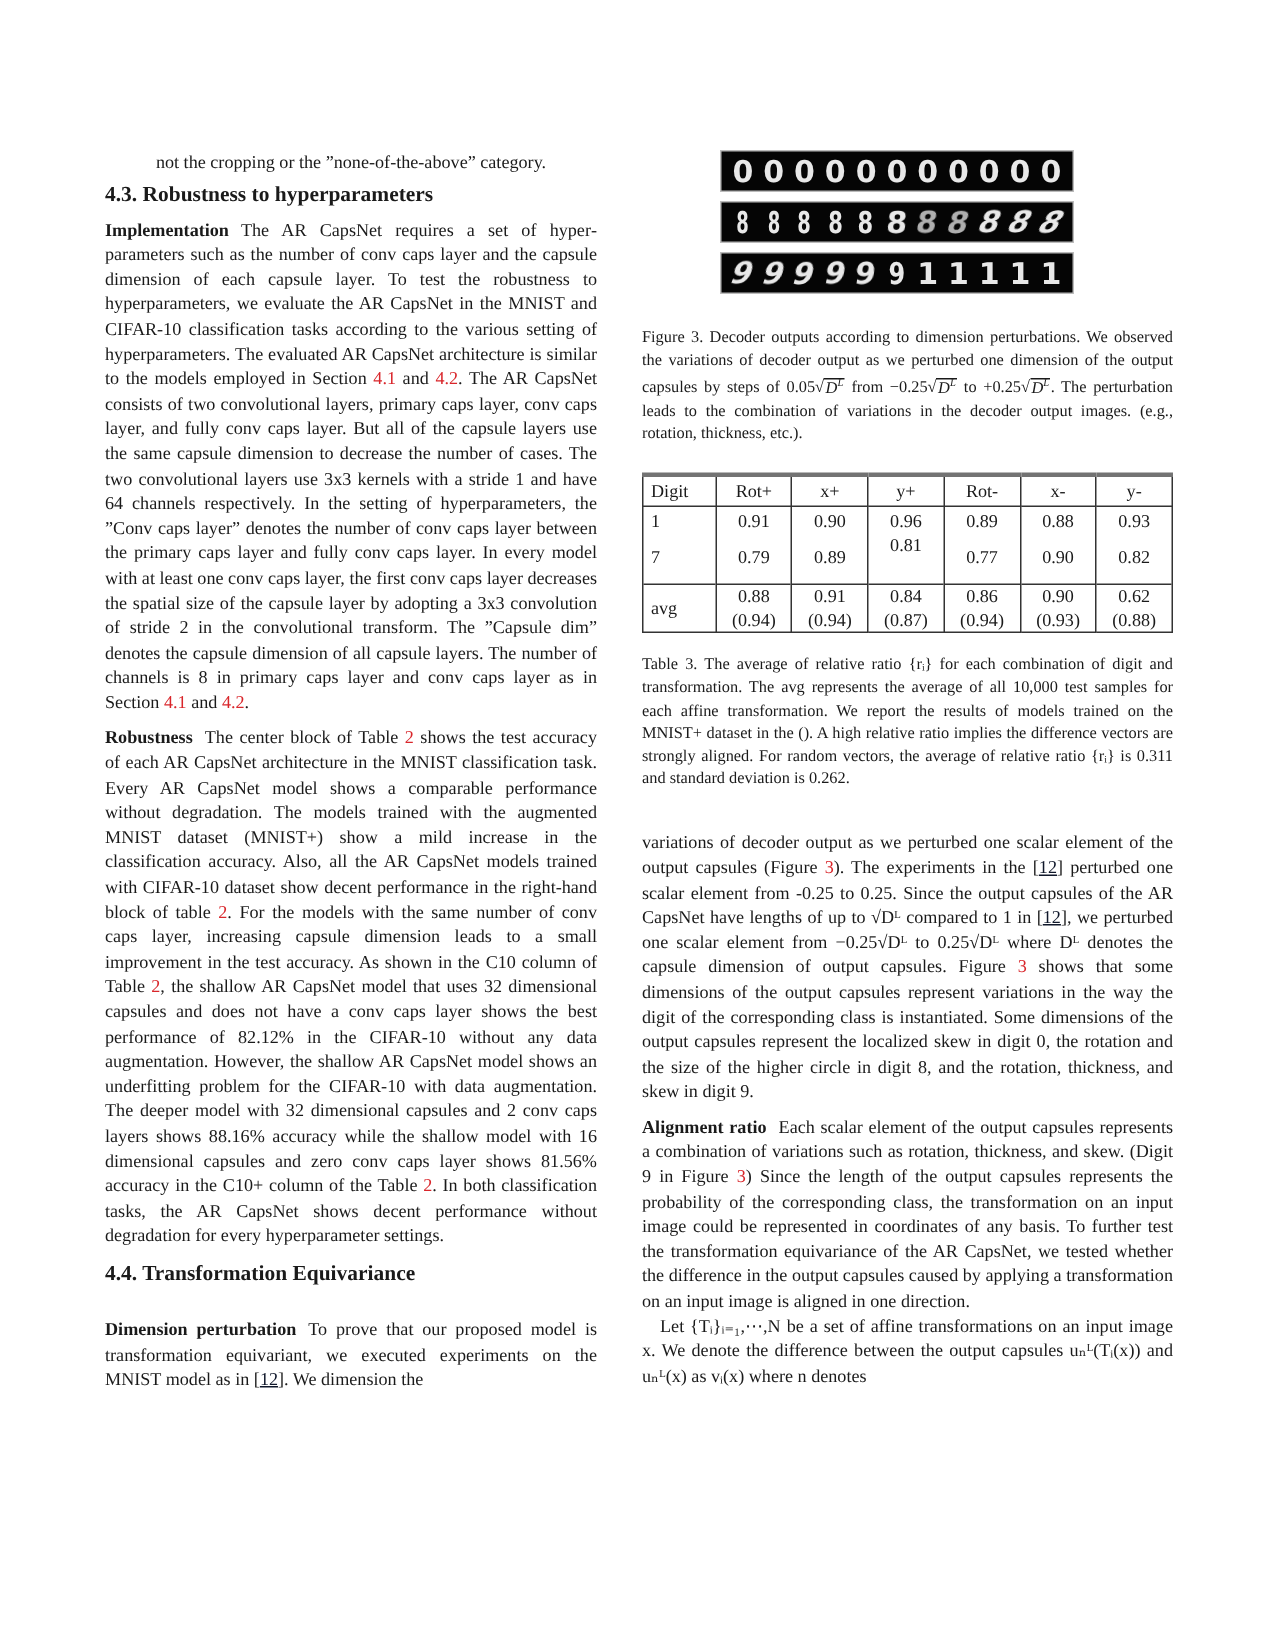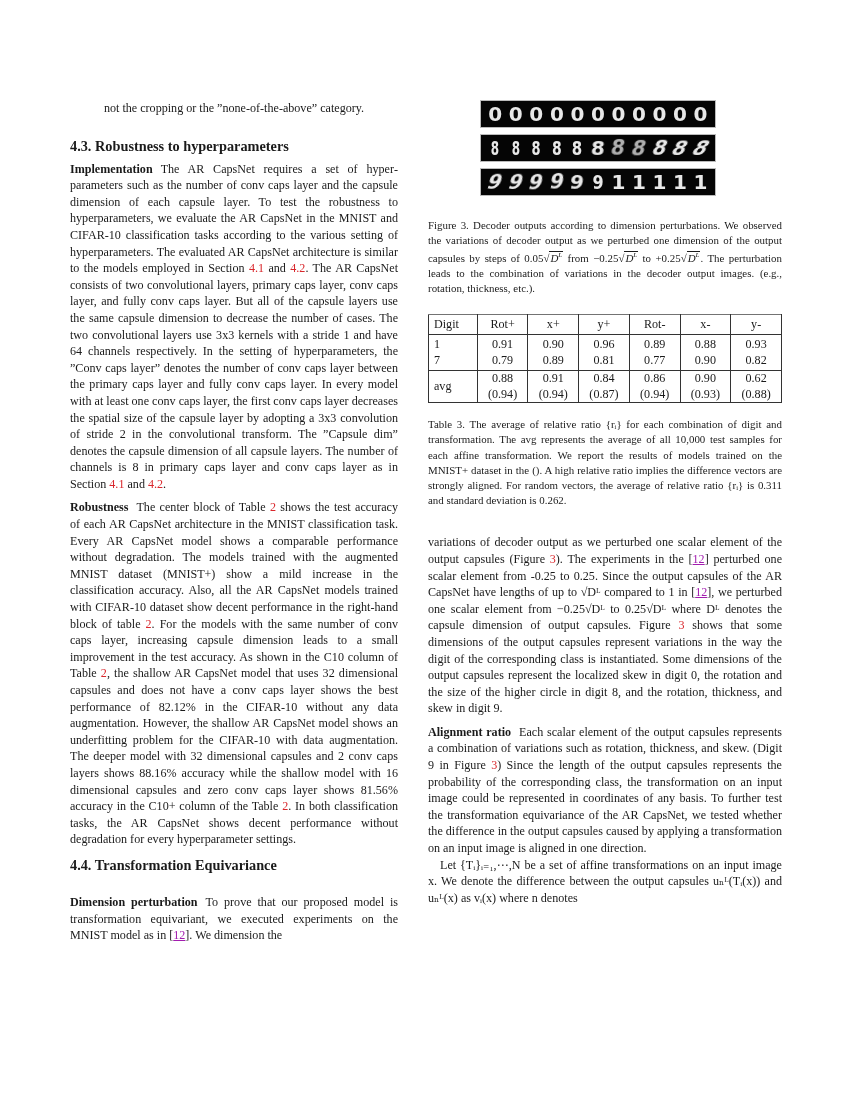--- a/index.html
+++ b/index.html
@@ -6,39 +6,39 @@
   body { width:850px; height:1100px; position:relative; overflow:hidden;
          font-family:"Liberation Serif", "DejaVu Serif", serif; color:#1a1a1a; }
   .col { position:absolute; top:100px; }
   .left { left:70px; width:328px; }
   .right { left:428px; width:354px; }
   p { margin:0; font-size:12.1px; line-height:16.6px; text-align:justify; hyphens:manual; }
   .indent { text-indent:12px; }
   h2 { margin:0; font-size:14.3px; font-weight:bold; line-height:18px; }
   .lead { font-weight:bold; margin-right:8px; }
   .ref-red { color:#d9262b; }
-  .ref-green { color:#a21caf;text-decoration:underline; }
+  .ref-green { color:#0f172a;text-decoration:underline; }
   .caption { font-size:10.9px; line-height:15.2px; }
   .math { font-style:italic; }
   .sqrt { border-top:1px solid #1a1a1a; padding:0 1px; }
   .fig { position:absolute; left:480px; top:100px; width:236px; }
   .strip { height:26px; background:#050505; margin-bottom:6px; display:flex; align-items:center; justify-content:space-around; padding:0 4px; border:1px solid #bbb; }
   .strip span { color:#e8e8e8; font-family:"DejaVu Sans", sans-serif; font-size:20px; line-height:24px; font-weight:bold; filter:blur(0.4px); }
   table.t3 { border-collapse:collapse; font-size:12.1px; width:354px; }
   table.t3 td, table.t3 th { border-left:1px solid #333; border-right:1px solid #333; text-align:center; padding:0 2px; font-weight:normal; line-height:15.5px; }
-  table.t3 th { border-top:1px solid #737373; border-bottom:1px solid #333; padding:2px; }
+  table.t3 th { border-top:3px solid #737373; border-bottom:1px solid #333; padding:2px; }
   table.t3 td.first { text-align:left; padding-left:5px; }
   table.t3 tr.avgrow td { border-top:1px solid #333; border-bottom:1px solid #333; }
 </style>
 </head>
 <body>
 
 <div class="col left">
   <p style="text-align:center;">not the cropping or the ”none-of-the-above” category.</p>
-  <h2 style="margin-top:20px; margin-bottom:6px;">4.3. Robustness to hyperparameters</h2>
+  <h2 style="margin-top:4px; margin-bottom:6px;">4.3. Robustness to hyperparameters</h2>
   <p><span class="lead">Implementation</span><span>The AR CapsNet requires a set of hyper­parameters such as the number of conv caps layer and the capsule dimension of each capsule layer. To test the robust­ness to hyperparameters, we evaluate the AR CapsNet in the MNIST and CIFAR-10 classification tasks according to the various setting of hyperparameters. The evaluated AR CapsNet architecture is similar to the models employed in Section </span><a class="ref-red">4.1</a><span> and </span><a class="ref-red">4.2</a><span>. The AR CapsNet consists of two con­volutional layers, primary caps layer, conv caps layer, and fully conv caps layer. But all of the capsule layers use the same capsule dimension to decrease the number of cases. The two convolutional layers use 3x3 kernels with a stride 1 and have 64 channels respectively. In the setting of hy­perparameters, the ”Conv caps layer” denotes the number of conv caps layer between the primary caps layer and fully conv caps layer. In every model with at least one conv caps layer, the first conv caps layer decreases the spatial size of the capsule layer by adopting a 3x3 convolution of stride 2 in the convolutional transform. The ”Capsule dim” denotes the capsule dimension of all capsule layers. The number of channels is 8 in primary caps layer and conv caps layer as in Section </span><a class="ref-red">4.1</a><span> and </span><a class="ref-red">4.2</a><span>.</span></p>
 
   <p style="margin-top:7px;"><span class="lead">Robustness</span><span>The center block of Table </span><a class="ref-red">2</a><span> shows the test ac­curacy of each AR CapsNet architecture in the MNIST clas­sification task. Every AR CapsNet model shows a compa­rable performance without degradation. The models trained with the augmented MNIST dataset (MNIST+) show a mild increase in the classification accuracy. Also, all the AR CapsNet models trained with CIFAR-10 dataset show de­cent performance in the right-hand block of table </span><a class="ref-red">2</a><span>. For the models with the same number of conv caps layer, increas­ing capsule dimension leads to a small improvement in the test accuracy. As shown in the C10 column of Table </span><a class="ref-red">2</a><span>, the shallow AR CapsNet model that uses 32 dimensional cap­sules and does not have a conv caps layer shows the best performance of 82.12% in the CIFAR-10 without any data augmentation. However, the shallow AR CapsNet model shows an underfitting problem for the CIFAR-10 with data augmentation. The deeper model with 32 dimensional cap­sules and 2 conv caps layers shows 88.16% accuracy while the shallow model with 16 dimensional capsules and zero conv caps layer shows 81.56% accuracy in the C10+ col­umn of the Table </span><a class="ref-red">2</a><span>. In both classification tasks, the AR CapsNet shows decent performance without degradation for every hyperparameter settings.</span></p>
 
   <h2 style="margin-top:8px; margin-bottom:20px;">4.4. Transformation Equivariance</h2>
   <p><span class="lead">Dimension perturbation</span><span>To prove that our proposed model is transformation equivariant, we executed experi­ments on the MNIST model as in [</span><a class="ref-green">12</a><span>]. We dimension the</span></p>
 </div>
 
 <div class="fig">
   <div class="strip">
@@ -102,21 +102,21 @@
       <td style="padding-top:2px;">0.90</td>
       <td style="padding-top:2px;">0.96</td>
       <td style="padding-top:2px;">0.89</td>
       <td style="padding-top:2px;">0.88</td>
       <td style="padding-top:2px;">0.93</td>
     </tr>
     <tr>
       <td class="first" style="padding-bottom:2px;">7</td>
       <td style="padding-bottom:2px;">0.79</td>
       <td style="padding-bottom:2px;">0.89</td>
-      <td style="padding-bottom:2px;">0.81</td>
+      <td style="padding-bottom:18px;">0.81</td>
       <td style="padding-bottom:2px;">0.77</td>
       <td style="padding-bottom:2px;">0.90</td>
       <td style="padding-bottom:2px;">0.82</td>
     </tr>
     <tr class="avgrow">
       <td class="first">avg</td>
       <td>
             <div>0.88</div>
             <div>(0.94)</div>
           </td>

